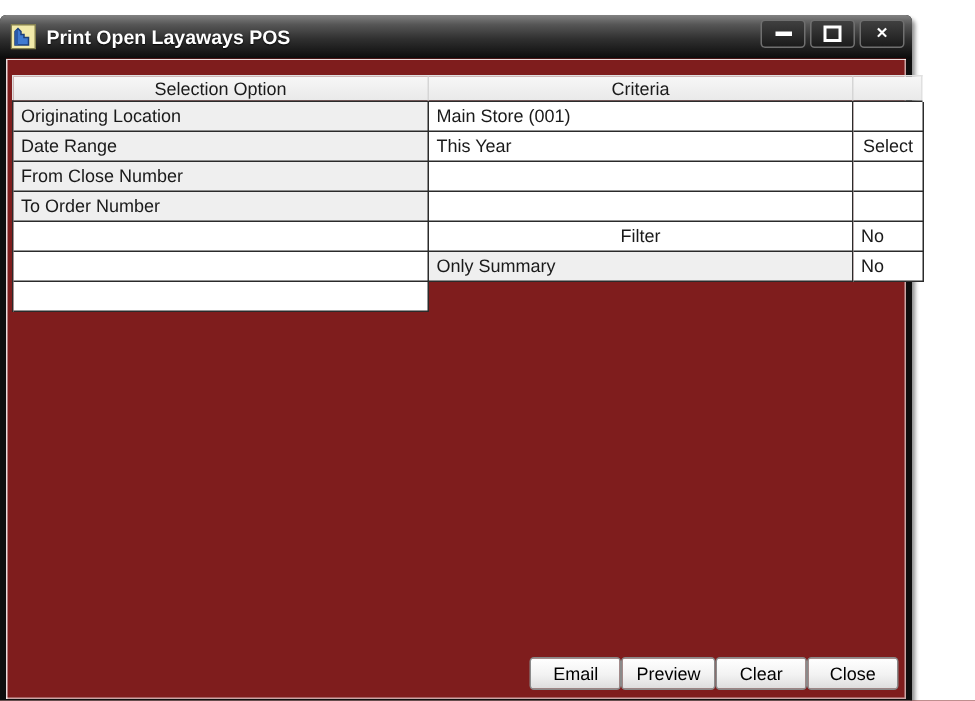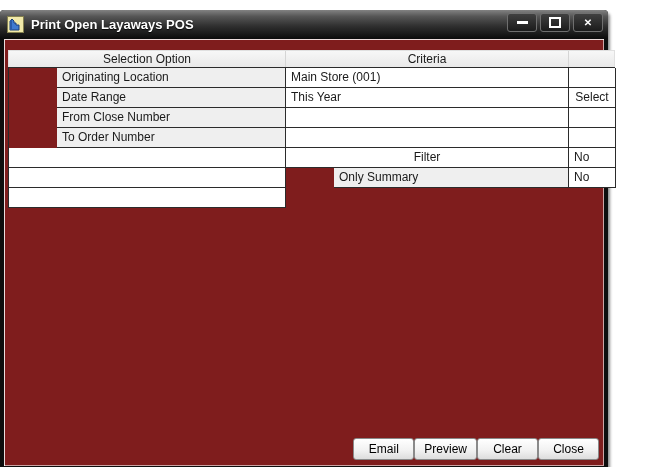--- a/index.html
+++ b/index.html
@@ -60,21 +60,21 @@
   .hcell.divider { border-right:1px solid #d5d5d5; }
   .tbl-body {
     display:grid; grid-template-columns:277px 283px 47px;
     border-top:1px solid #2b2b2b; border-left:1px solid #2b2b2b;
   }
   .cell {
     box-sizing:border-box; height:20px; line-height:19px;
     border-right:1px solid #2b2b2b; border-bottom:1px solid #2b2b2b;
     padding:0 4px 0 5px; white-space:nowrap; overflow:hidden;
   }
-  .cell.label { background:#efefef;margin-left:48px; }
+  .cell.label { background:#efefef; }
   .cell.crit  { background:#ffffff; }
   .cell.act   { background:#ffffff; text-align:center; padding:0; }
   
   .footer { position:absolute; right:5px; bottom:6px; display:flex; gap:0; }
   .btn {
     min-width:61px; height:22px; box-sizing:border-box; padding:0 9px;
     background:linear-gradient(#ffffff,#f2f2f2 55%,#dddddd);
     border:1px solid #8a8a8a; border-radius:3px;
     font-family:inherit; font-size:12px; color:#000000;
     display:flex; align-items:center; justify-content:center;

